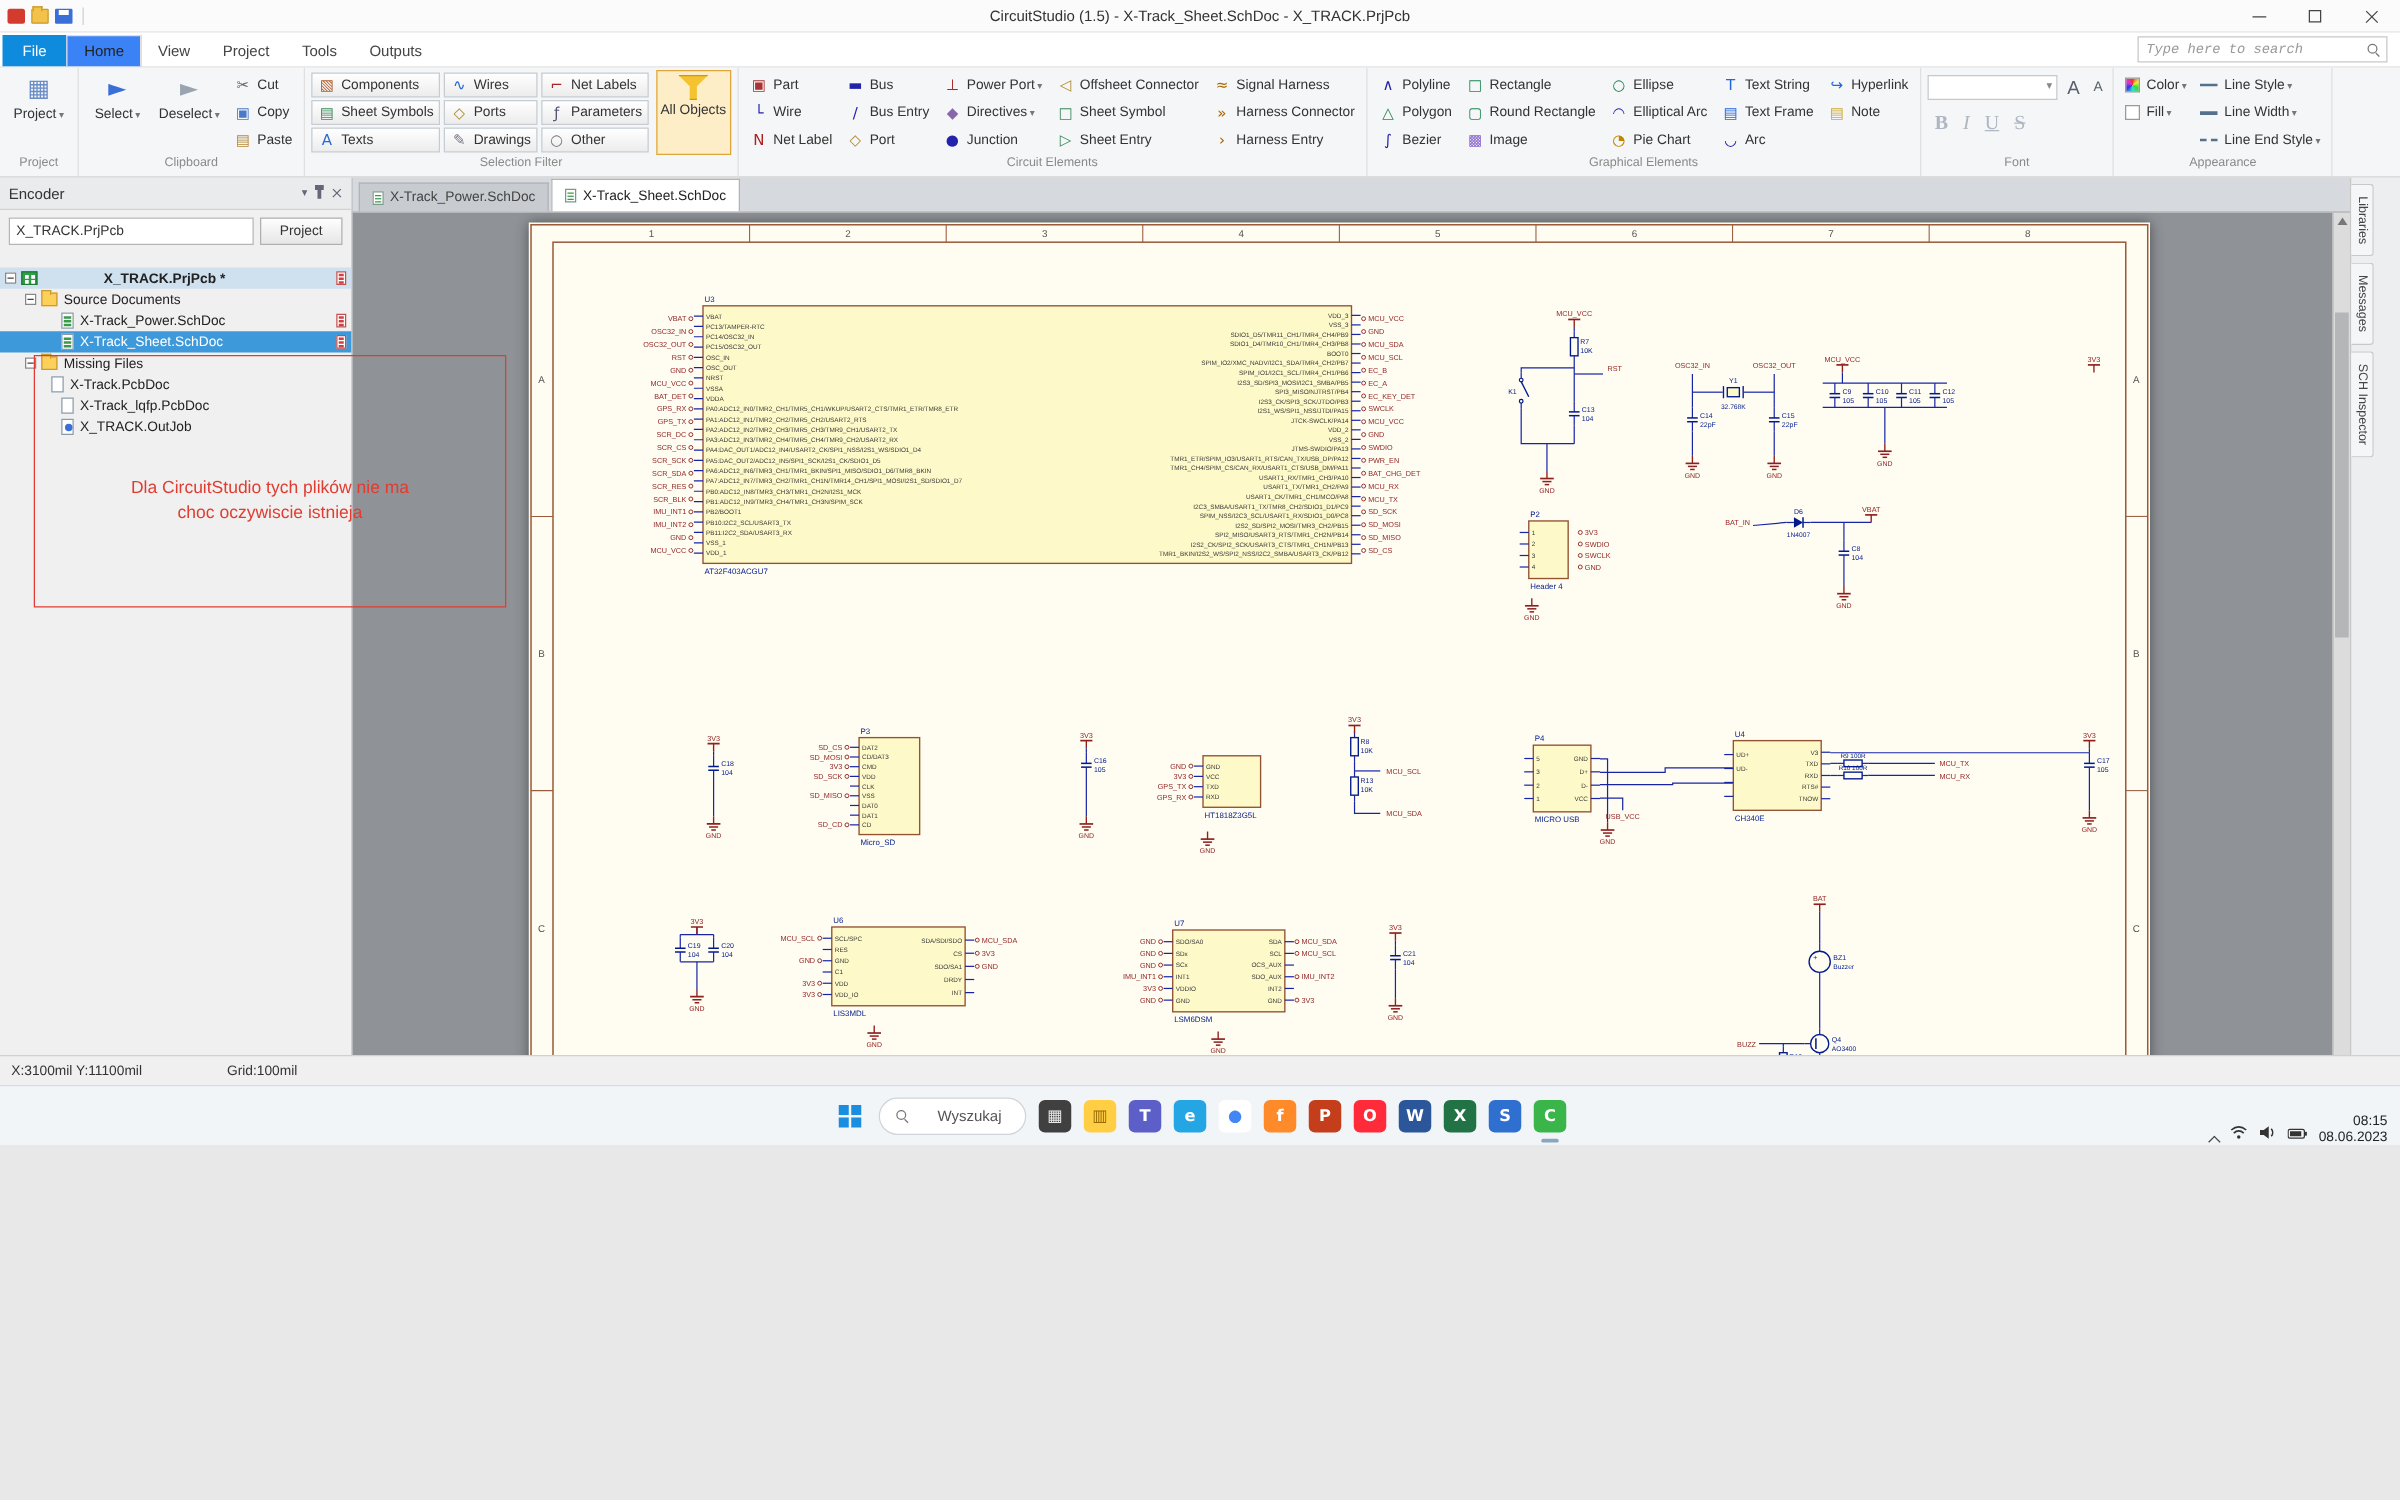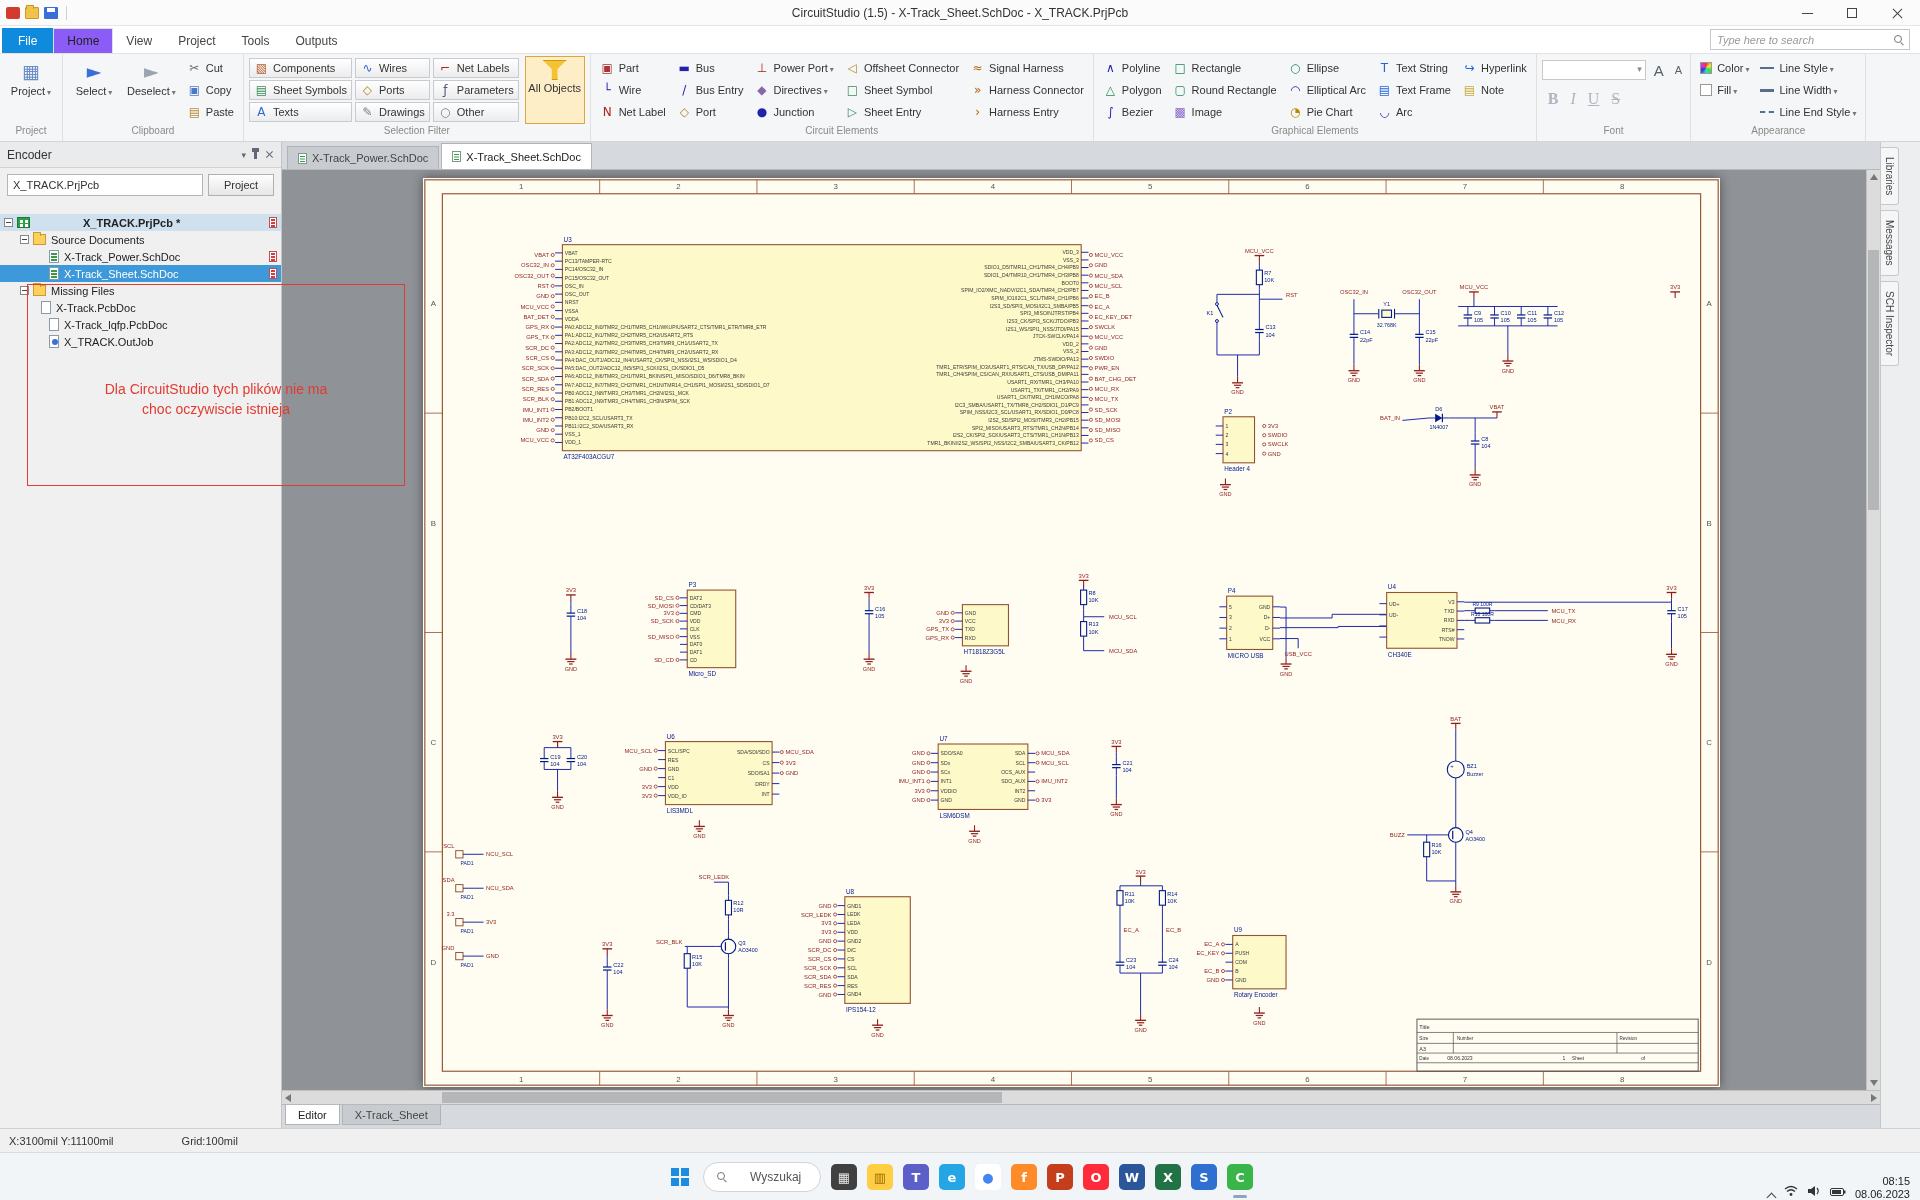--- a/index.html
+++ b/index.html
@@ -1,17 +1,17 @@
 <!DOCTYPE html>
 <html><head>
 <meta charset="utf-8">
 <style>
 *{margin:0;padding:0;box-sizing:border-box}
 html,body{width:1920px;height:1200px;overflow:hidden;font-family:"Liberation Sans",sans-serif;background:#e8e8e8}
-.app{position:relative;width:1920px;height:1200px;background:#f3f3f3;overflow:hidden}
+.app{position:relative;width:1920px;height:916px;background:#f3f3f3;overflow:hidden}
 
 .titlebar{position:absolute;top:0;left:0;right:0;height:26px;background:#fbfbfb;border-bottom:1px solid #e6e6e6;display:flex;align-items:center;z-index:20}
 .qat{display:flex;align-items:center;gap:5px;padding-left:6px;z-index:2}
 .qicon{width:14px;height:12px;display:inline-block;position:relative}
 .q-logo{background:#d23b2e;border-radius:2px}
 .q-open{background:#f3c24a;border:1px solid #c79a2e;border-radius:1px}
 .q-open::before{content:"";position:absolute;top:-3px;left:0;width:6px;height:3px;background:#f3c24a;border:1px solid #c79a2e;border-bottom:none}
 .q-save{background:#3a6fd8;border-radius:1px}
 .q-save::before{content:"";position:absolute;left:3px;top:1px;width:8px;height:4px;background:#fff}
 .qsep{width:1px;height:14px;background:#d0d0d0;margin-left:3px}
@@ -20,23 +20,23 @@
 .wc{width:45px;height:26px;position:relative}
 .wc.min span{position:absolute;left:17px;top:13px;width:11px;height:1px;background:#444}
 .wc.max span{position:absolute;left:17px;top:8px;width:10px;height:10px;border:1px solid #444}
 .wc.close span{position:absolute;left:16px;top:13px;width:13px;height:1.2px;background:#444}
 .wc.close span:nth-child(1){transform:rotate(45deg)}
 .wc.close span:nth-child(2){transform:rotate(-45deg)}
 
 .menubar{position:absolute;top:26px;left:0;right:0;height:28px;background:#fff;border-bottom:1px solid #e2e2e2;display:flex;align-items:flex-end;z-index:19}
 .file-btn{background:#0f8bdd;color:#fff;font-size:12px;padding:0 16px;height:25px;margin-left:2px;display:flex;align-items:center;cursor:default}
 .mtab{font-size:12px;color:#444;padding:0 13px;height:25px;display:flex;align-items:center}
-.mtab.active{background:#8b5cf6;border:1px solid #e0e0e0;border-bottom:none;color:#222}
+.mtab.active{background:#3b82f6;border:1px solid #e0e0e0;border-bottom:none;color:#222}
 .topsearch{margin-left:auto;margin-right:10px;margin-bottom:3px;width:200px;height:21px;border:1px solid #c8c8c8;background:#fff;display:flex;align-items:center;padding-right:4px}
-.topsearch input{flex:1;border:none;outline:none;font-size:11px;color:#555;padding:0 6px;font-family:Liberation Sans, sans-serif;background:transparent}
+.topsearch input{flex:1;border:none;outline:none;font-size:11px;color:#555;padding:0 6px;font-family:Liberation Mono, monospace;background:transparent}
 .topsearch input::placeholder{font-style:italic;color:#999}
 .mag{width:12px;height:12px;position:relative;display:inline-block}
 .mag::before{content:"";position:absolute;left:1px;top:1px;width:6px;height:6px;border:1.4px solid #777;border-radius:50%}
 .mag::after{content:"";position:absolute;left:8px;top:8px;width:4px;height:1.4px;background:#777;transform:rotate(45deg);transform-origin:0 0}
 
 .ribbon{position:absolute;top:54px;left:0;right:0;height:88px;background:#f5f6f7;border-bottom:1px solid #d4d4d4;display:flex;z-index:18}
 .rgroup{display:flex;flex-direction:column;border-right:1px solid #e0e0e0;padding:2px 5px 0 5px}
 .rg-content{height:68px;display:flex;align-items:stretch;gap:3px}
 .rg-label{height:16px;font-size:10px;color:#8a8a8a;text-align:center;line-height:14px;white-space:nowrap}
 .rb-big{min-width:52px;display:flex;flex-direction:column;align-items:center;padding:3px 4px 0 4px;font-size:11px;color:#333;text-align:center}

